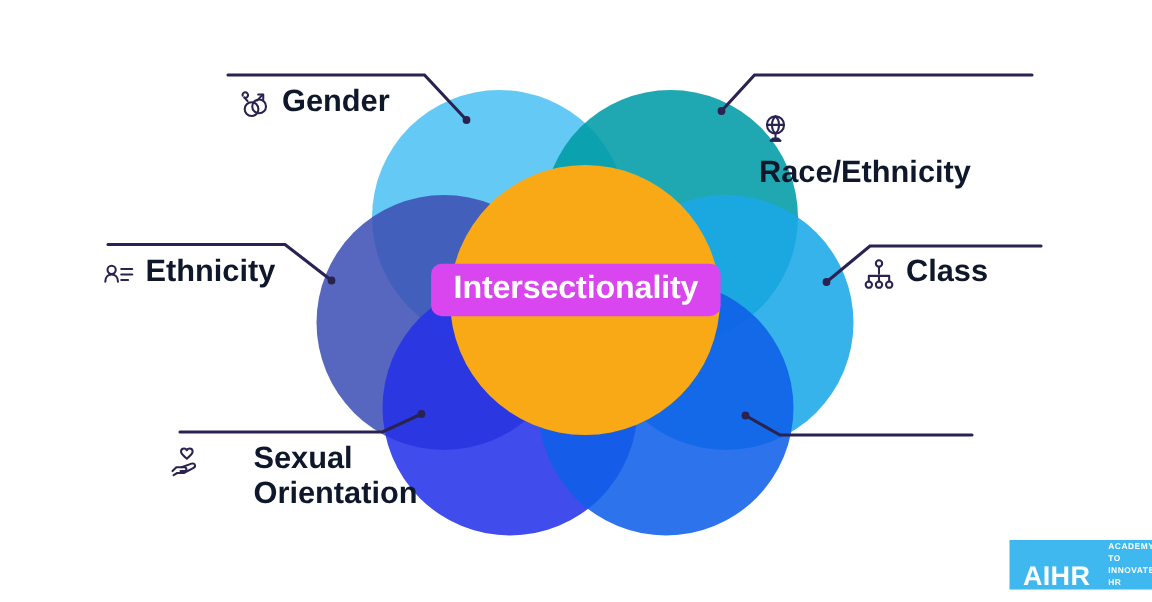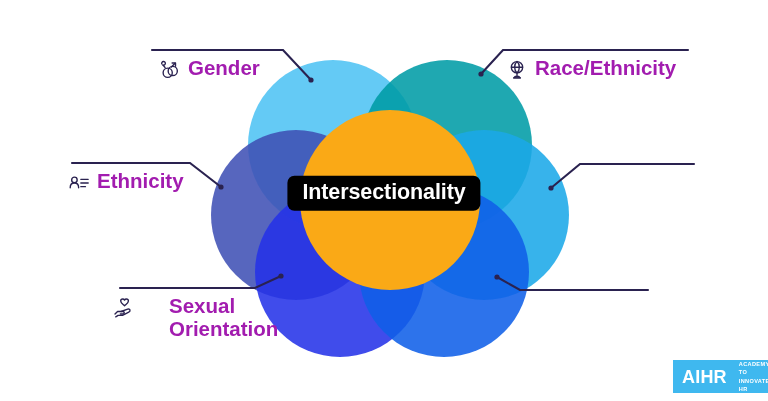--- a/index.html
+++ b/index.html
@@ -31,40 +31,40 @@
     width: 768px;
     height: 401px;
   }
 
   
   .center-badge {
     position: absolute;
     left: 50%;
     top: 193px;
     transform: translate(-50%, -50%);
-    background: #000000;
+    background: #d946ef;
     color: #ffffff;
     font-size: 21.5px;
     font-weight: bold;
     letter-spacing: -0.1px;
     padding: 6px 15px 7px 15px;
     border-radius: 7px;
     white-space: nowrap;
     line-height: 1;
     z-index: 40;
   }
 
   
   .label {
     position: absolute;
     display: flex;
     align-items: flex-start;
     gap: 7px;
     z-index: 30;
-    color: #a21caf;
+    color: #0f172a;
     font-weight: bold;
     font-size: 20.5px;
     line-height: 1.12;
     white-space: nowrap;
   }
   .label .lbl-icon {
     flex: 0 0 auto;
     width: 22px;
     height: 22px;
     margin-top: 2px;
@@ -72,36 +72,36 @@
   }
   .label .lbl-text {
     display: block;
   }
   .label.two-line .lbl-text {
     white-space: normal;
     max-width: 150px;
   }
 
   #label-gender        { left: 159px; top: 57px; }
-  #label-race          { left: 506px; top: 57px; }
+  #label-race          { left: 506px; top: 73px; flex-direction: column; }
   #label-abilities     { left: 68px;  top: 170px; }
   #label-class         { left: 575px; top: 170px; }
   #label-sexual        { left: 113px; top: 295px; gap: 34px; }
   #label-nationality   { left: 511px; top: 296px; }
 
   
   .logo {
     position: absolute;
     right: 0px;
     bottom: 8px;
     width: 95px;
     height: 33px;
     background: #3fb8ef;
     display: flex;
-    align-items: center;
+    align-items: flex-end;
     gap: 6px;
     padding-left: 9px;
     box-sizing: border-box;
     z-index: 50;
     margin-left: 28px;
   }
   .logo-mark {
     color: #ffffff;
     font-size: 18px;
     font-weight: bold;
@@ -196,20 +196,34 @@
         <circle cx="7" cy="8.6" r="3"></circle>
         <path d="M2.4 17.2 C 2.4 13.6 4.6 12 7 12 C 9.4 12 11.6 13.6 11.6 17.2"></path>
         <path d="M14 8 H 22"></path>
         <path d="M14 12 H 22"></path>
         <path d="M14 16 H 19"></path>
       </g>
     </svg>
     <span class="lbl-text">Ethnicity</span>
   </div>
 
+  <div class="label" id="label-class">
+    <svg class="lbl-icon" viewBox="0 0 24 24">
+      <g fill="none" stroke="#2A2250" stroke-width="1.5" stroke-linecap="round" stroke-linejoin="round">
+        <circle cx="12" cy="4" r="2.3"></circle>
+        <circle cx="4.6" cy="19.4" r="2.3"></circle>
+        <circle cx="12" cy="19.4" r="2.3"></circle>
+        <circle cx="19.4" cy="19.4" r="2.3"></circle>
+        <path d="M12 6.3 V 11.5"></path>
+        <path d="M4.6 17.1 V 13 H 19.4 V 17.1"></path>
+        <path d="M12 13 V 17.1"></path>
+      </g>
+    </svg>
+    <span class="lbl-text">Class</span>
+  </div>
 
   <div class="label two-line" id="label-sexual">
     <svg class="lbl-icon" viewBox="0 0 24 24">
       <g fill="none" stroke="#2A2250" stroke-width="1.5" stroke-linecap="round" stroke-linejoin="round">
         <path d="M12.6 9.6 C 10.4 7.6 8.4 6.4 8.4 4.4 C 8.4 3.0 9.5 2.2 10.6 2.2 C 11.5 2.2 12.2 2.7 12.6 3.4 C 13.0 2.7 13.7 2.2 14.6 2.2 C 15.7 2.2 16.8 3.0 16.8 4.4 C 16.8 6.4 14.8 7.6 12.6 9.6 Z"></path>
         <path d="M2.2 18.6 L 5.0 15.8 L 10.6 15.8 C 11.6 15.8 12.3 16.4 12.3 17.2 C 12.3 18.0 11.6 18.6 10.6 18.6 L 8.0 18.6"></path>
         <path d="M8.8 15.8 L 16.0 13.2 C 17.1 12.8 18.2 13.3 18.5 14.2 C 18.8 15.1 18.2 16.0 17.2 16.5 L 10.4 20.0 L 5.6 20.0 L 3.0 21.6"></path>
       </g>
     </svg>
     <span class="lbl-text">Sexual Orientation</span>

